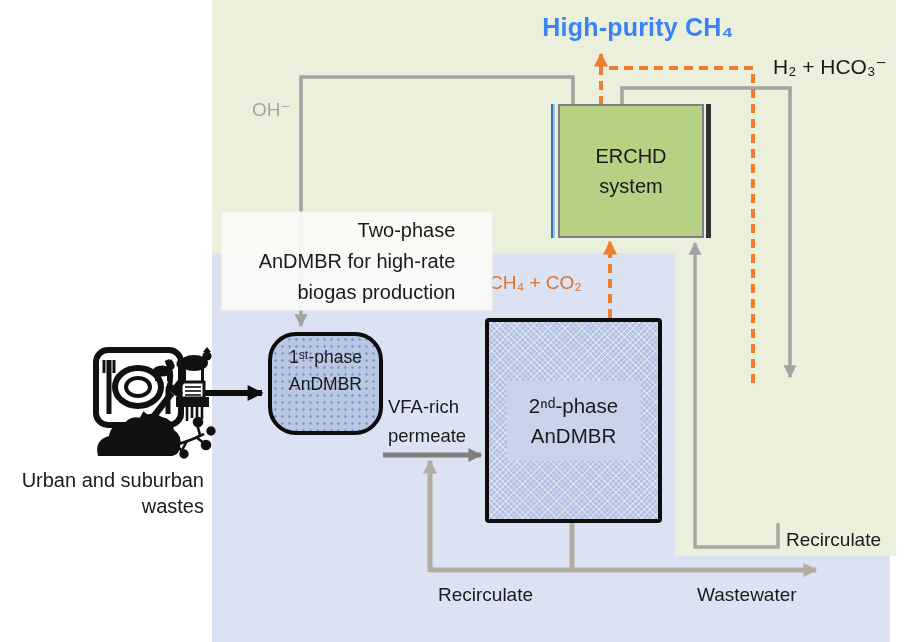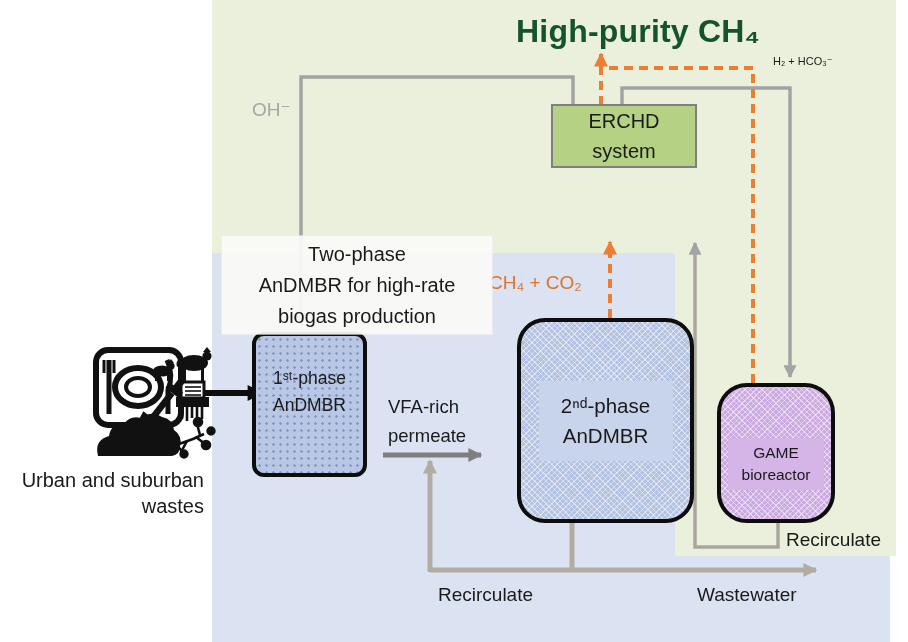--- a/index.html
+++ b/index.html
@@ -39,24 +39,24 @@
       repeating-linear-gradient(-45deg,rgba(255,255,255,.45) 0 1px,transparent 1px 4px);
   }
   .inner-label{
     display:flex;align-items:center;justify-content:center;text-align:center;
   }
   .pre{white-space:pre-line;}
   
   .card{
     background:rgba(250,250,247,0.93);z-index:3;
     display:flex;align-items:center;justify-content:center;
-    text-align:center;box-shadow:0 0 0 1px rgba(240,240,238,.6);margin-top:24px;
+    text-align:right;box-shadow:0 0 0 1px rgba(240,240,238,.6);
   }
   .plain{z-index:3;}
-  .t-title{font-size:32px;font-weight:bold;color:#14532d;letter-spacing:.2px;}
+  .t-title{font-size:25px;font-weight:bold;color:#3b82f6;letter-spacing:.2px;}
   .t-annot{font-size:20px;line-height:31px;}
   .t-stream{font-size:19px;line-height:30px;}
   .t-orange{color:#e2712a;}
   .t-gray{color:#a6a6a6;margin-left:7px;}
   
   .erchd-wrap{display:flex;align-items:stretch;z-index:2;}
   .erchd-stripe-left{width:4px;background:linear-gradient(to right,#2e75b6 55%,#9dc3e6 55%);}
   .erchd-gap{width:3px;}
   .erchd-main{
     box-sizing:border-box;width:146px;background:#b5d183;border:2px solid #7f7f7f;
@@ -110,54 +110,50 @@
     <path d="M610,318 L610,242" fill="none" stroke="#ed7d31" stroke-width="4" stroke-dasharray="9 6" marker-end="url(#ah-orange)"></path>
     <path d="M753,383 L753,68 L604,68" fill="none" stroke="#ed7d31" stroke-width="4" stroke-dasharray="9 6"></path>
     <path d="M601,105 L601,54" fill="none" stroke="#ed7d31" stroke-width="4" stroke-dasharray="9 6" marker-end="url(#ah-orange)"></path>
   </svg>
 
   <div class="abs plain t-title" style="left:498px;top:13px;width:280px;text-align:center;">
     <span>High-purity CH₄</span>
   </div>
 
   <div class="abs plain t-stream t-gray" style="left:245px;top:95px;">OH⁻</div>
-  <div class="abs plain" style="left:773px;top:55px;font-size:11px;text-align:center;">H₂ + HCO₃⁻</div>
+  <div class="abs plain" style="left:773px;top:55px;font-size:21px;text-align:center;">H₂ + HCO₃⁻</div>
   <div class="abs plain pre" style="left:388px;top:392px;font-size:18.5px;line-height:29px;">VFA-rich
 permeate</div>
   <div class="abs plain t-stream t-orange" style="left:489px;top:268px;">CH₄ + CO₂</div>
   <div class="abs plain t-stream" style="left:438px;top:580px;">Recirculate</div>
   <div class="abs plain t-stream" style="left:697px;top:580px;">Wastewater</div>
   <div class="abs plain t-stream" style="left:786px;top:525px;">Recirculate</div>
 
   <div class="abs card t-annot pre" style="left:222px;top:212px;width:270px;height:98px;">Two-phase
 AnDMBR for high-rate
 biogas production</div>
 
-  <div class="abs erchd-wrap" style="left:551px;top:104px;height:134px;flex-direction:column;">
+  <div class="abs erchd-wrap" style="left:551px;top:104px;height:134px;">
     <div class="erchd-stripe-left"></div>
     <div class="erchd-gap"></div>
     <div class="erchd-main pre">ERCHD
 system</div>
     <div class="erchd-stripe-right"></div>
   </div>
 
-  <div class="abs node dotted" style="left:252px;top:332px;width:115px;height:145px;border-radius:12px;border-width:4px;">
+  <div class="abs node dotted" style="left:268px;top:332px;width:115px;height:103px;border-radius:28px;border-width:4px;">
     <div class="pre" style="font-size:17.5px;line-height:27px;margin-bottom:26px;">1ˢᵗ-phase
 AnDMBR</div>
   </div>
 
-  <div class="abs node hatch-blue" style="left:485px;top:318px;width:177px;height:205px;border-radius:28px;margin-left:32px;">
+  <div class="abs node hatch-blue" style="left:485px;top:318px;width:177px;height:205px;border-radius:4px;">
     <div class="inner-label pre" style="background:#c8d3ec;width:134px;height:80px;font-size:20.5px;line-height:30px;">2ⁿᵈ-phase
 AnDMBR</div>
   </div>
 
-  <div class="abs node hatch-purple" style="left:717px;top:383px;width:118px;height:140px;border-radius:30px;">
-    <div class="inner-label pre" style="background:#d5b5e7;width:96px;height:52px;font-size:15.5px;line-height:22px;margin-top:22px;">GAME
-bioreactor</div>
-  </div>
 
   <svg class="abs" style="left:92px;top:346px;z-index:2;" width="126" height="122" viewBox="0 0 126 122">
 
     <g>
       <rect x="4" y="4" width="85" height="75" rx="12" fill="#ffffff" stroke="#111" stroke-width="6"></rect>
       <ellipse cx="46" cy="41" rx="23" ry="19" fill="none" stroke="#111" stroke-width="6"></ellipse>
       <ellipse cx="46" cy="41" rx="12" ry="9" fill="none" stroke="#111" stroke-width="4"></ellipse>
       <line x1="17" y1="14" x2="17" y2="68" stroke="#111" stroke-width="5"></line>
       <line x1="12" y1="14" x2="12" y2="27" stroke="#111" stroke-width="3"></line>
       <line x1="22" y1="14" x2="22" y2="27" stroke="#111" stroke-width="3"></line>

